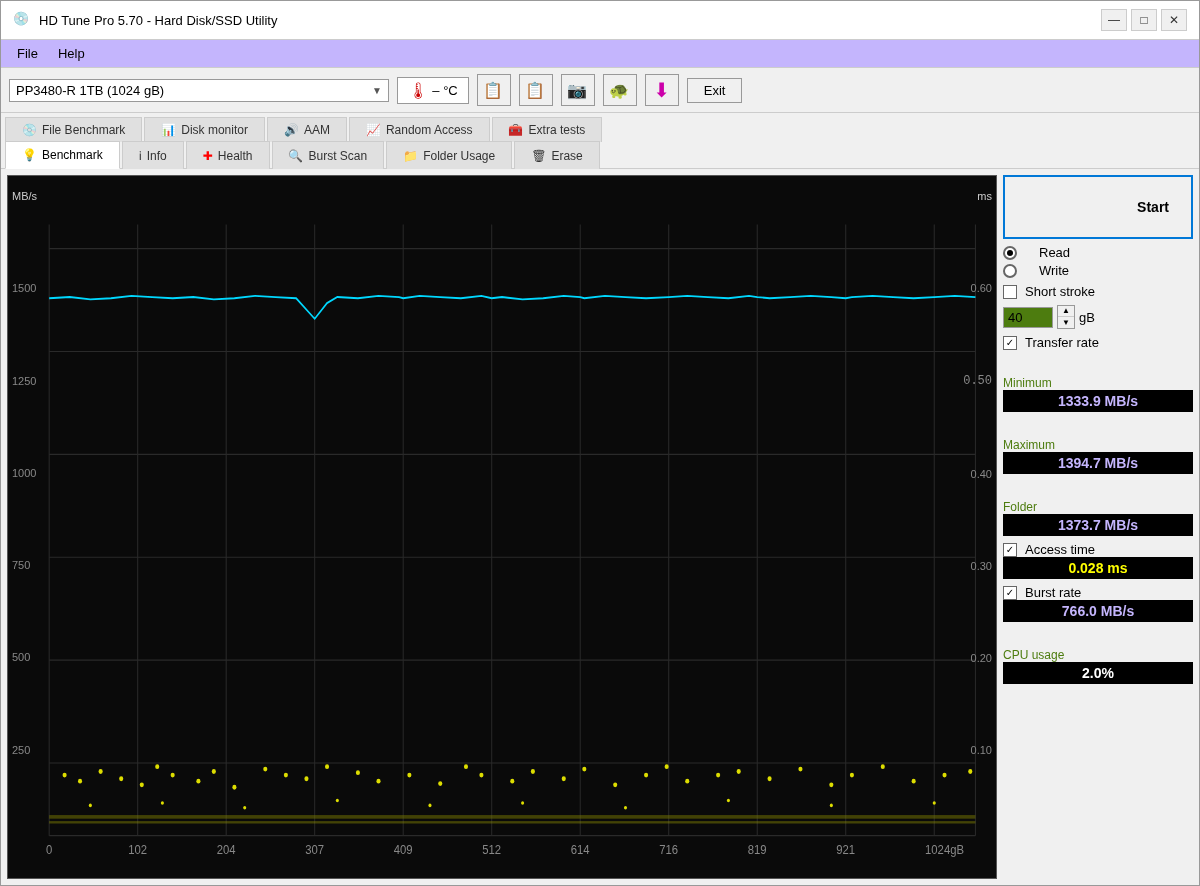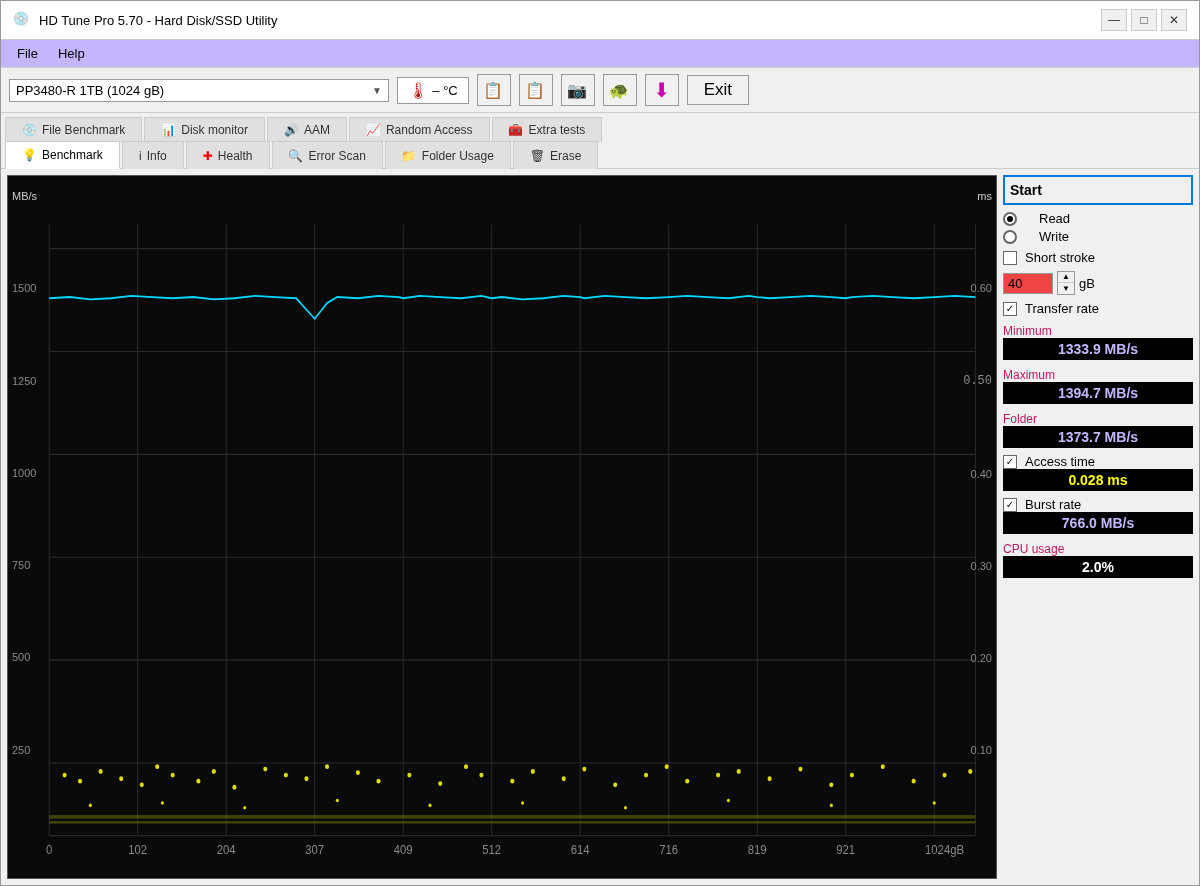--- a/index.html
+++ b/index.html
@@ -135,21 +135,21 @@
       justify-content: center;
       cursor: pointer;
       font-size: 16px;
     }
 
     .exit-btn {
       padding: 4px 16px;
       background: #f0f0f0;
       border: 1px solid #999;
       cursor: pointer;
-      font-size: 17px;
+      font-size: 13px;
     }
 
     
     .tab-container {
       background: #f0f0f0;
       border-bottom: 1px solid #ccc;
     }
 
     .tab-row {
       display: flex;
@@ -209,28 +209,28 @@
     
     .right-panel {
       width: 190px;
       display: flex;
       flex-direction: column;
       gap: 6px;
     }
 
     .start-btn {
       width: 100%;
-      padding: 5px;
+      padding: 22px;
       background: #f0f0f0;
       border: 2px solid #0078d7;
       font-size: 14px;
       font-weight: bold;
       cursor: pointer;
       color: #000;
-      text-align: left;
+      text-align: right;
     }
 
     .radio-group {
       display: flex;
       flex-direction: column;
       gap: 3px;
     }
 
     .radio-item {
       display: flex;
@@ -285,21 +285,21 @@
 
     .spinbox-row {
       display: flex;
       align-items: center;
       gap: 4px;
     }
 
     .spinbox {
       width: 50px;
       border: 1px solid #999;
-      background: #ef4444;
+      background: #4d7c0f;
       padding: 2px 4px;
       font-size: 13px;
     }
 
     .spinbox-arrows {
       display: flex;
       flex-direction: column;
       border: 1px solid #999;
     }
 
@@ -318,22 +318,22 @@
     }
 
     .spin-arrow:last-child { border-bottom: none; }
 
     .unit-label {
       font-size: 13px;
     }
 
     .stat-label {
       font-size: 12px;
-      color: #be185d;
-      margin-top: 2px;
+      color: #4d7c0f;
+      margin-top: 20px;
     }
 
     .stat-value-box {
       background: #000;
       padding: 3px 6px;
       text-align: center;
       font-size: 14px;
       font-weight: bold;
       width: 100%;
     }
@@ -412,21 +412,21 @@
       <div class="tab">
         <span>ℹ</span>
         <span>Info</span>
       </div>
       <div class="tab">
         <span style="color:red;">✚</span>
         <span>Health</span>
       </div>
       <div class="tab">
         <span>🔍</span>
-        <span>Error Scan</span>
+        <span>Burst Scan</span>
       </div>
       <div class="tab">
         <span>📁</span>
         <span>Folder Usage</span>
       </div>
       <div class="tab">
         <span>🗑</span>
         <span>Erase</span>
       </div>
     </div>

